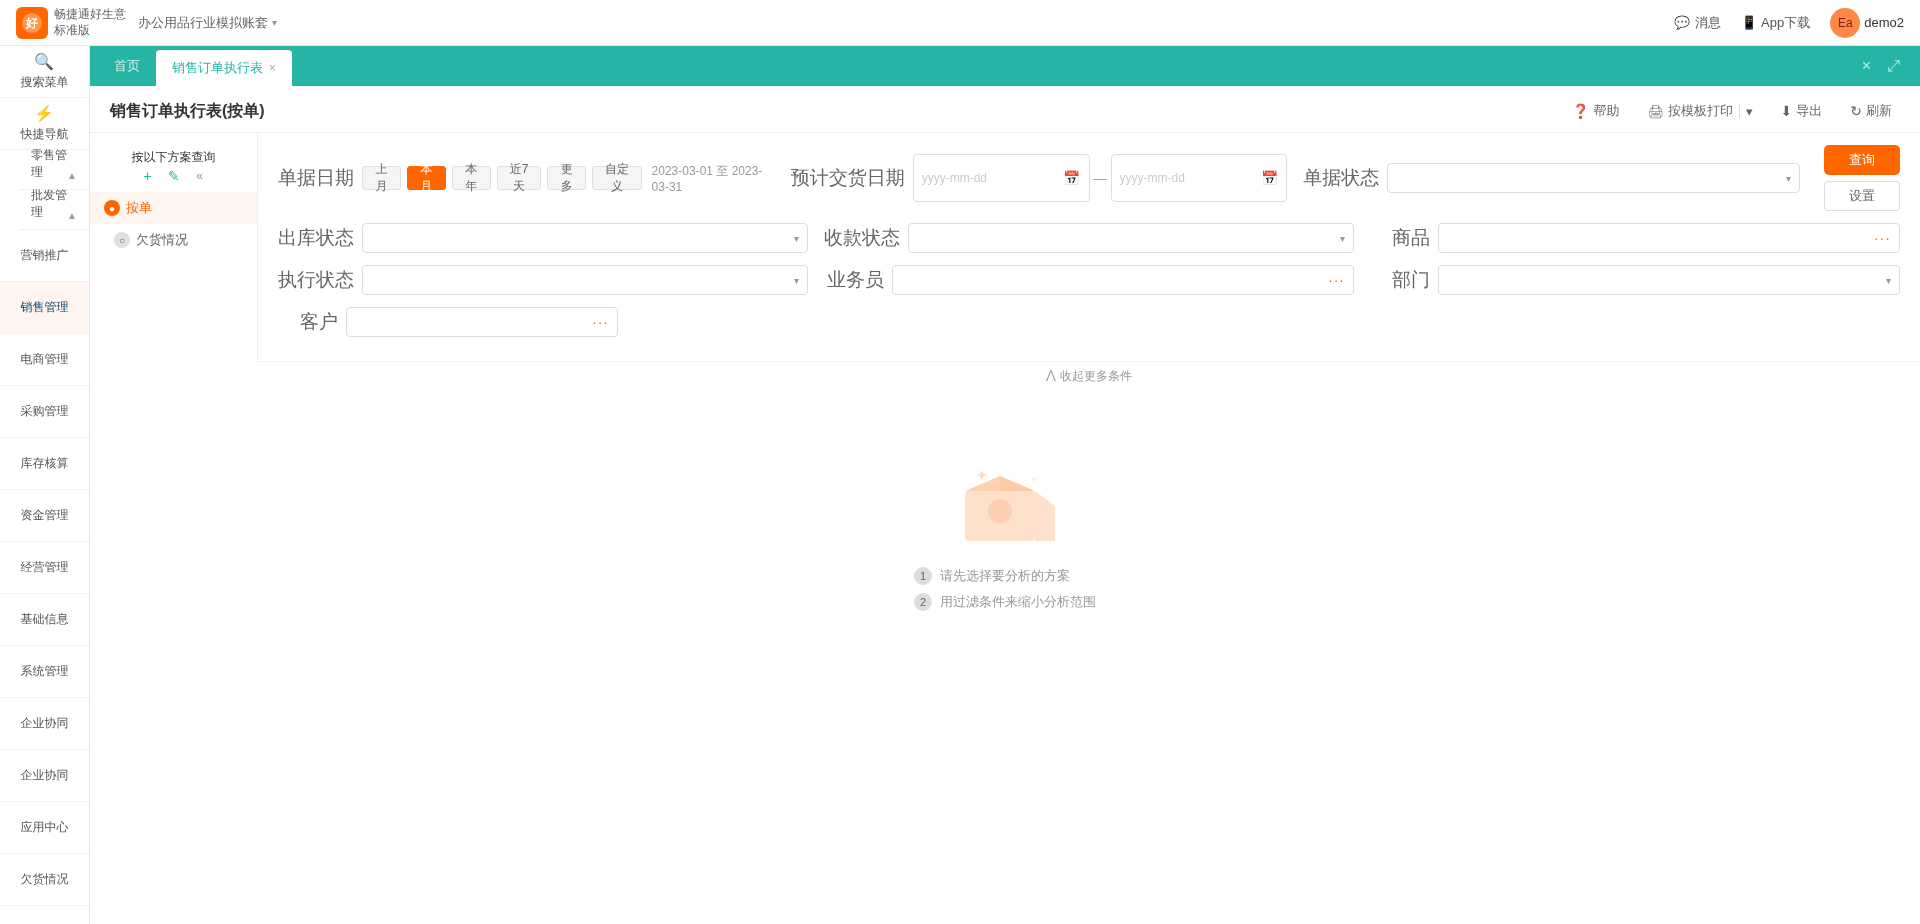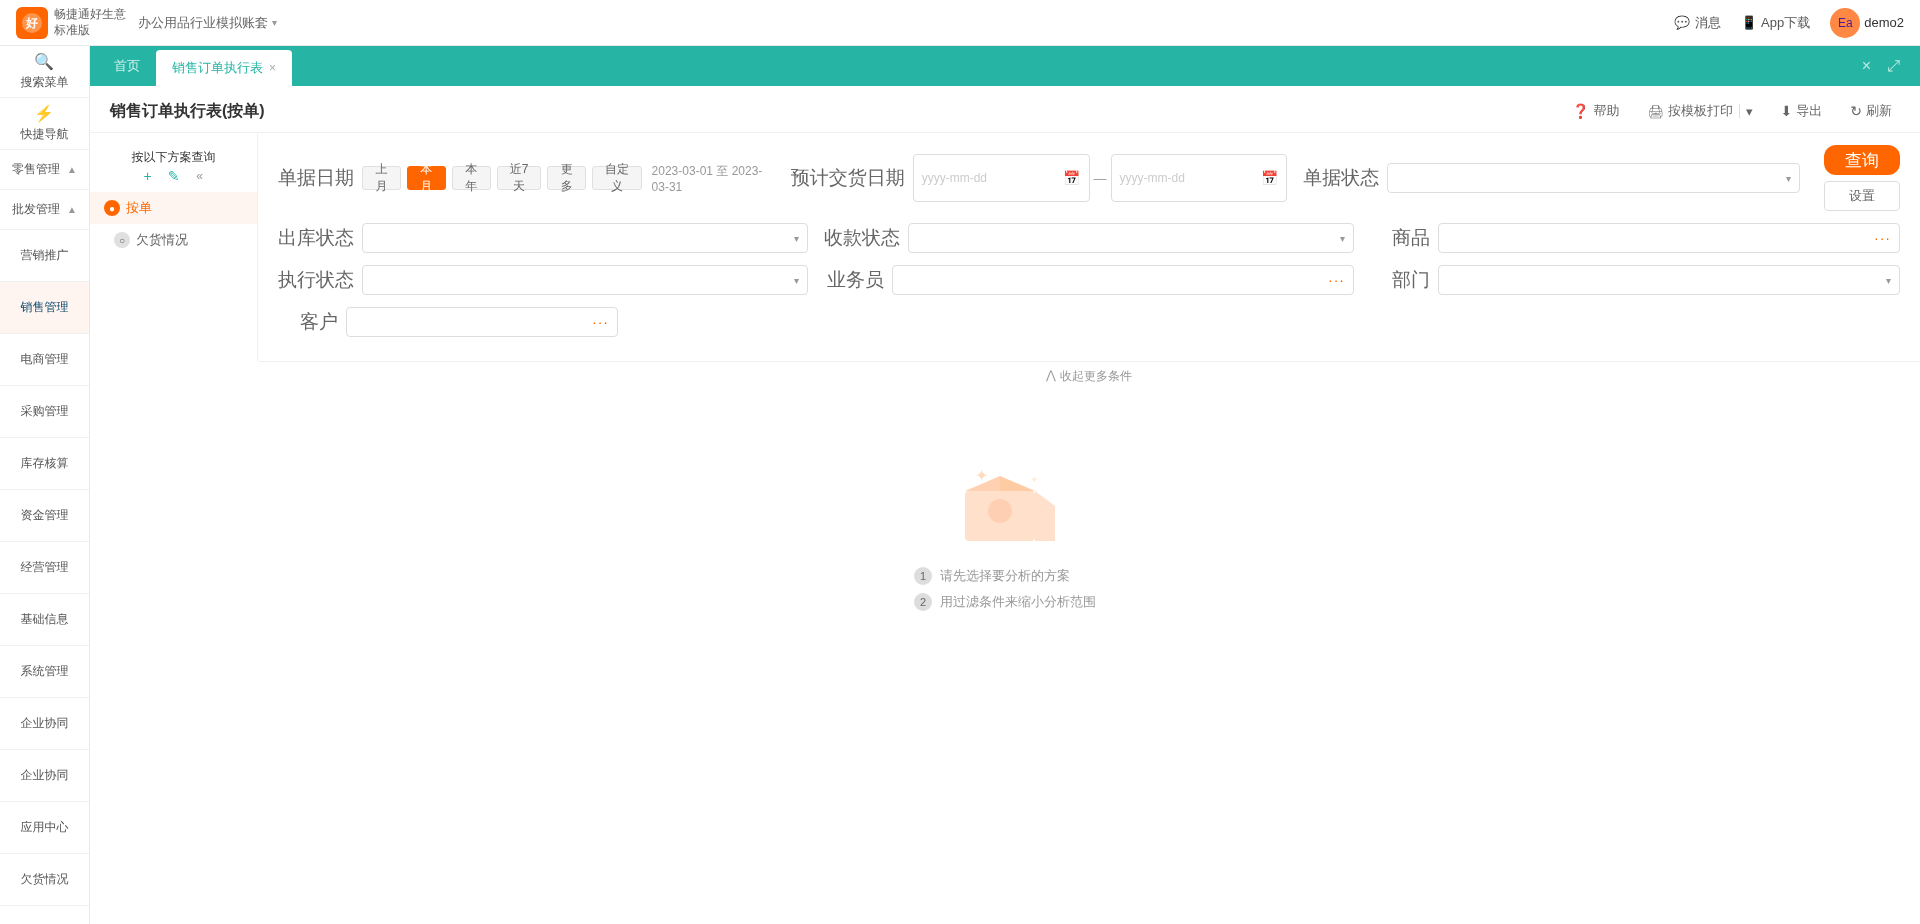--- a/index.html
+++ b/index.html
@@ -18,21 +18,21 @@
     }
     .top-header-left { display: flex; align-items: center; gap: 12px; }
     .logo-area { display: flex; align-items: center; gap: 6px; }
     .logo-icon { width: 32px; height: 32px; background: #ff6600; border-radius: 6px; display: flex; align-items: center; justify-content: center; color: #fff; font-size: 16px; font-weight: bold; }
     .logo-text { font-size: 12px; color: #666; line-height: 1.3; }
     .breadcrumb-area { display: flex; align-items: center; gap: 4px; color: #666; font-size: 13px; }
     .breadcrumb-dropdown { color: #999; font-size: 10px; cursor: pointer; }
 
     .top-header-right { display: flex; align-items: center; gap: 20px; }
     .header-action { display: flex; align-items: center; gap: 4px; color: #555; font-size: 13px; cursor: pointer; }
-    .user-avatar { width: 30px; height: 30px; border-radius: 50%; background: #ff8844; display: flex; align-items: center; justify-content: center; color: #4c1d95; font-size: 12px; overflow: hidden; }
+    .user-avatar { width: 30px; height: 30px; border-radius: 50%; background: #ff8844; display: flex; align-items: center; justify-content: center; color: #7f1d1d; font-size: 12px; overflow: hidden; }
     .user-name { font-size: 13px; color: #333; cursor: pointer; }
 
     
     .main-layout { display: flex; flex: 1; overflow: hidden; }
 
     
     .sidebar {
       width: 90px;
       background: #fff;
       border-right: 1px solid #e8e8e8;
@@ -52,28 +52,29 @@
       font-size: 12px;
       gap: 3px;
       border-bottom: 1px solid #f0f0f0;
       min-height: 52px;
       text-align: center;
     }
     .sidebar-item.active { color: #0c4a6e; background: #fff5f0; }
     .sidebar-item .icon { font-size: 16px; }
     .sidebar-section-header {
       display: flex;
-      align-items: center;
+      align-items: flex-end;
       justify-content: space-between;
       padding: 8px 12px;
       cursor: pointer;
       color: #555;
       font-size: 12px;
       border-bottom: 1px solid #f0f0f0;
       min-height: 40px;
+      margin-left: 19px;
     }
     .sidebar-section-header .arrow { font-size: 10px; color: #999; }
 
     
     .tab-bar {
       height: 40px;
       background: #26b5a5;
       display: flex;
       align-items: center;
       padding: 0 8px;
@@ -270,24 +271,24 @@
       cursor: pointer;
     }
     .date-separator { color: #999; }
     .date-cal-icon { color: #ff6600; font-size: 14px; }
 
     
     .query-btn {
       background: #ff6600;
       color: #fff;
       border: none;
-      border-radius: 12px;
+      border-radius: 5px;
       height: 30px;
       padding: 0 20px;
-      font-size: 17px;
+      font-size: 13px;
       cursor: pointer;
       white-space: nowrap;
     }
     .setting-btn {
       background: #fff;
       color: #666;
       border: 1px solid #ddd;
       border-radius: 4px;
       height: 30px;
       padding: 0 24px;

